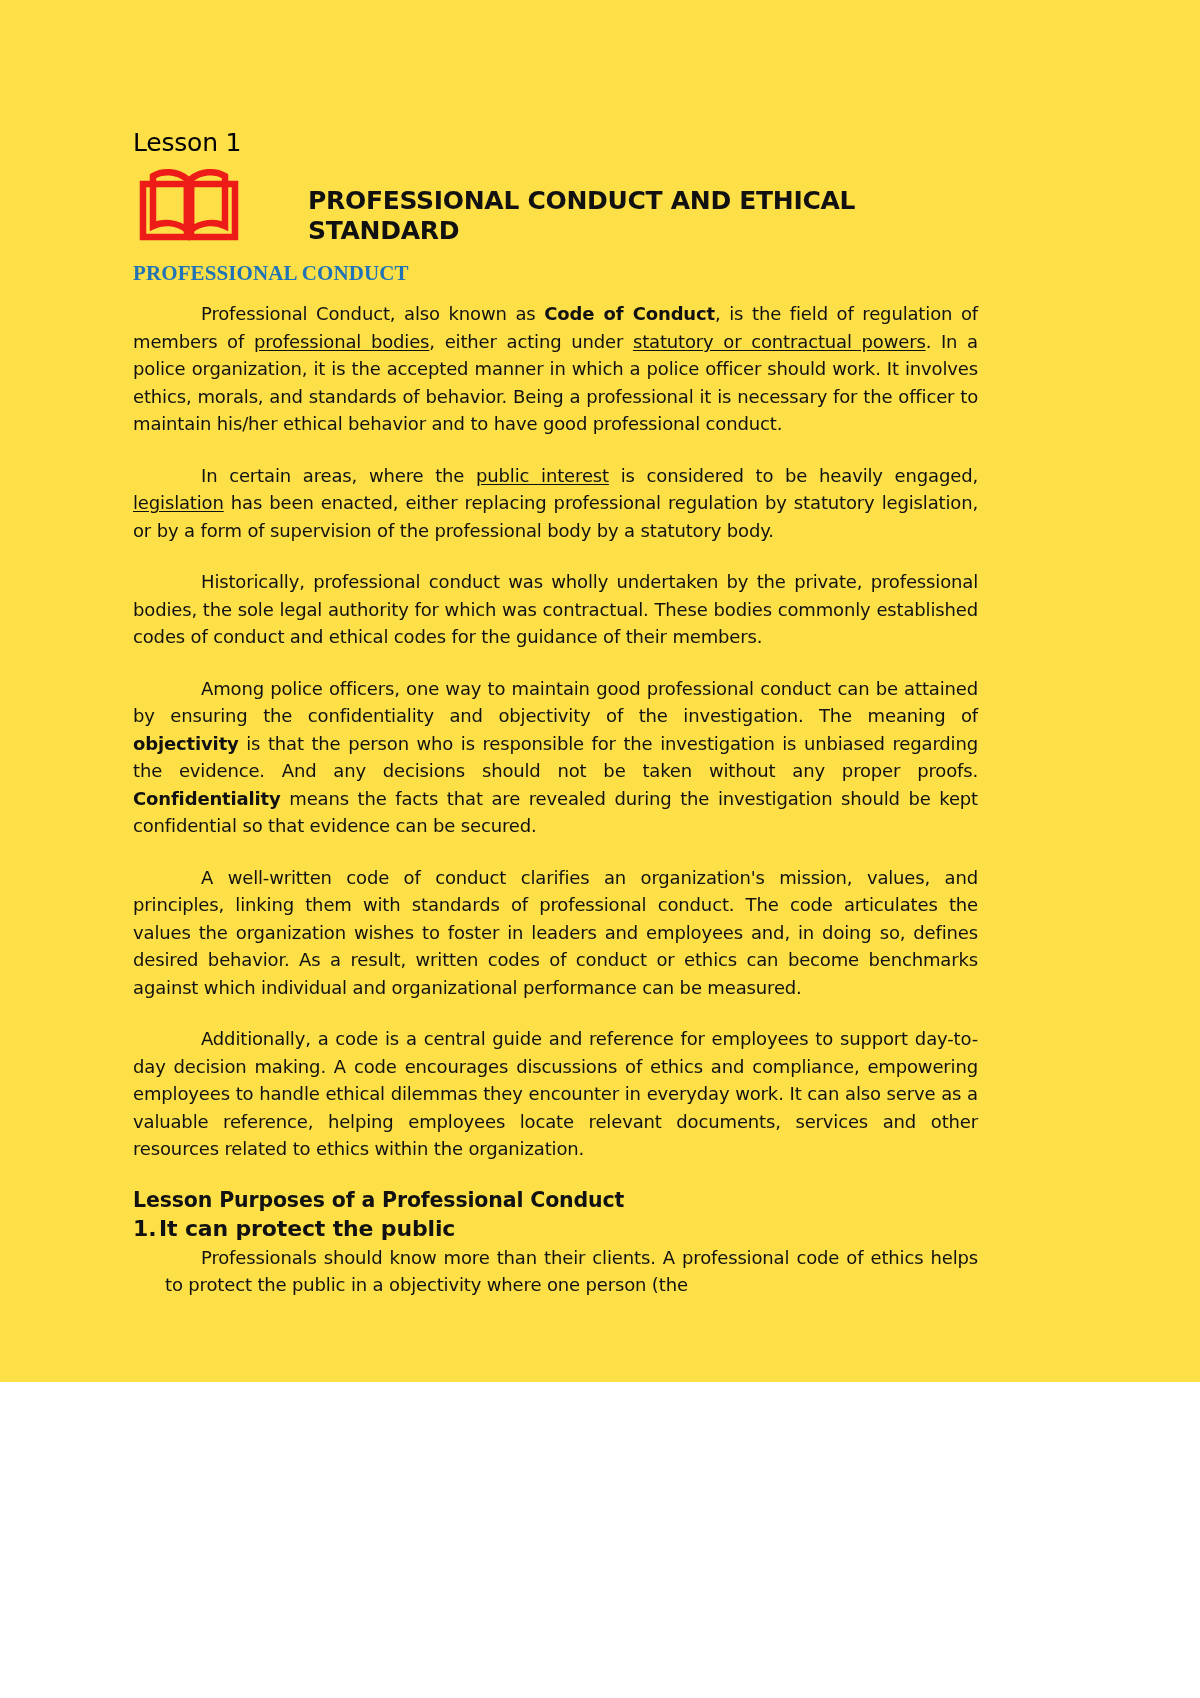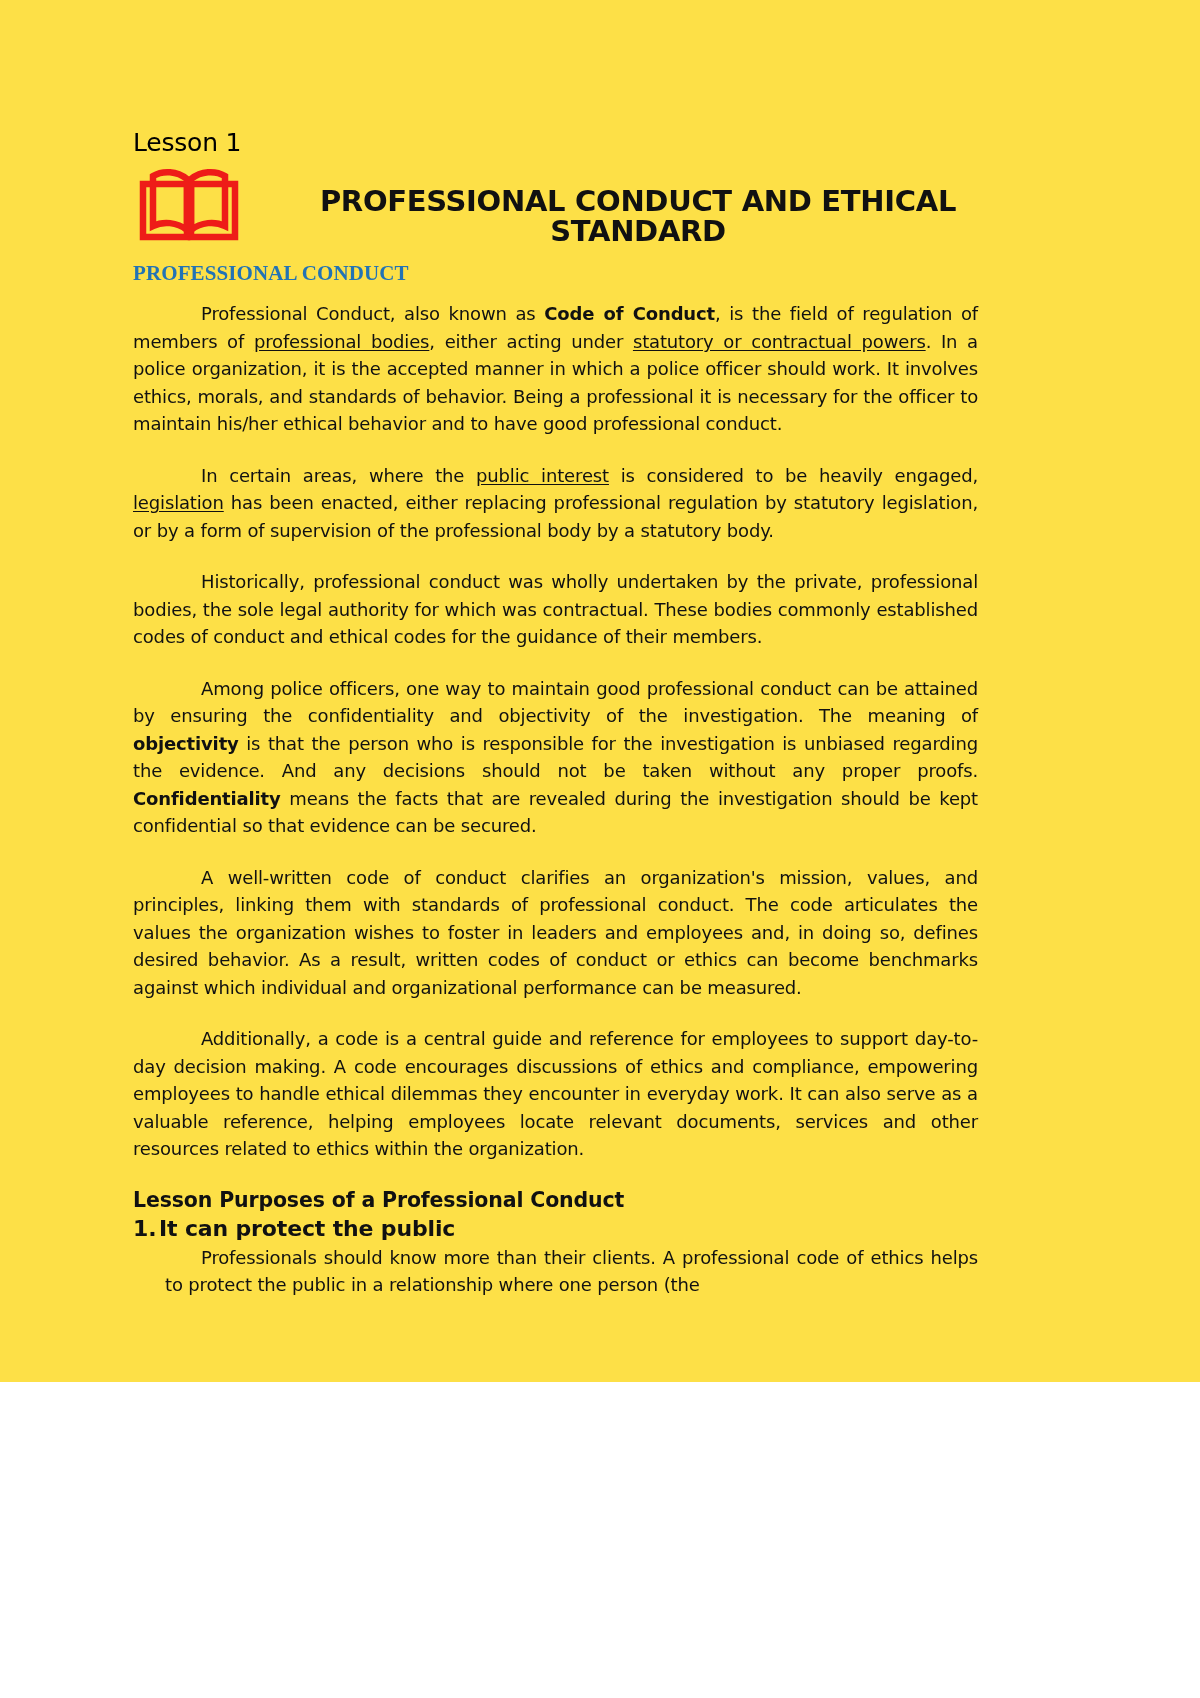--- a/index.html
+++ b/index.html
@@ -46,23 +46,22 @@
     left: 4px;
     top: 2px;
     width: 104px;
     height: 78px;
   }
   .doc-title {
     position: absolute;
     left: 175px;
     top: 22px;
     width: 660px;
-    text-align: center;
     font-family: "DejaVu Sans", sans-serif;
-    font-size: 29px;
+    font-size: 25px;
     line-height: 30px;
     font-weight: 700;
     color: #111111;
     letter-spacing: -0.3px;
   }
 
   
   .section-heading-blue {
     font-family: Liberation Serif, serif;
     font-size: 21px;
@@ -161,16 +160,16 @@
 
 
     <p class="body indent"><span>A well-written code of conduct clarifies an organization's mission, values, and principles, linking them with standards of professional conduct. The code articulates the values the organization wishes to foster in leaders and employees and, in doing so, defines desired behavior. As a result, written codes of conduct or ethics can become benchmarks against which individual and organizational performance can be measured.</span></p>
 
     <p class="body indent"><span>Additionally, a code is a central guide and reference for employees to support day-to-day decision making. A code encourages discussions of ethics and compliance, empowering employees to handle ethical dilemmas they encounter in everyday work. It can also serve as a valuable reference, helping employees locate relevant documents, services and other resources related to ethics within the organization.</span></p>
 
     <div class="sub-heading">Lesson Purposes of a Professional Conduct</div>
 
     <div class="numbered-item"><span class="num">1.</span><span>It can protect the public</span></div>
 
-    <p class="body sub-para"><span>Professionals should know more than their clients. A professional code of ethics helps to protect the public in a relationship where one person (the</span></p>
+    <p class="body sub-para"><span>Professionals should know more than their clients. A professional code of ethics helps to protect the public in a objectivity where one person (the</span></p>
 
   </div>
 </div>
 
 </body></html>

